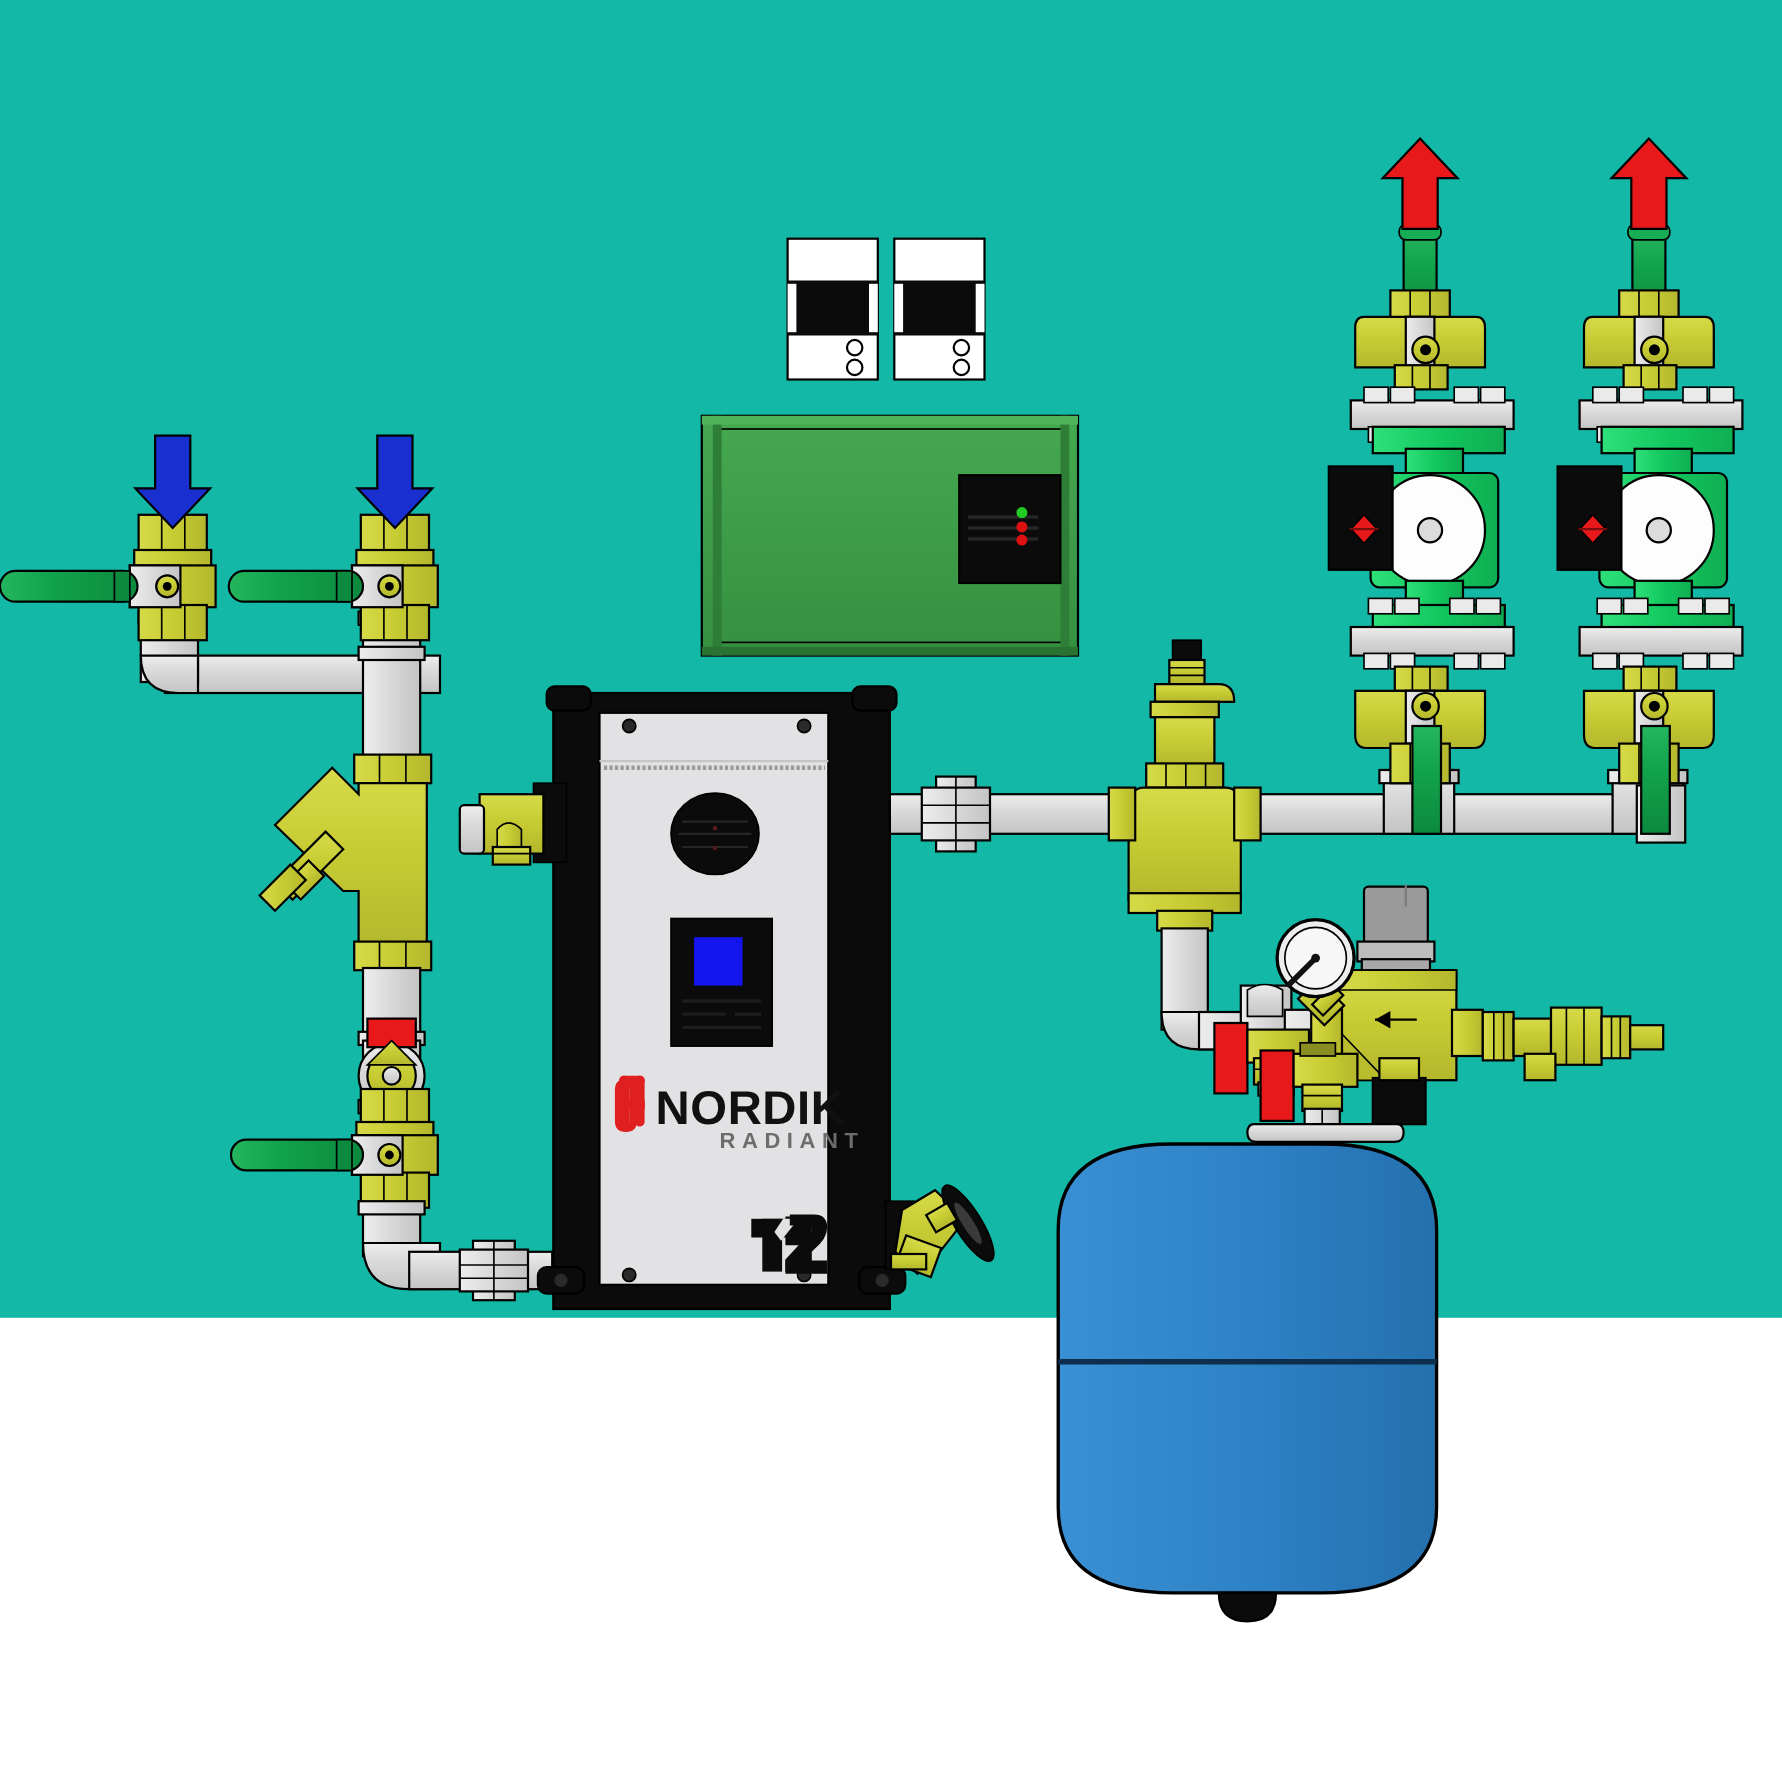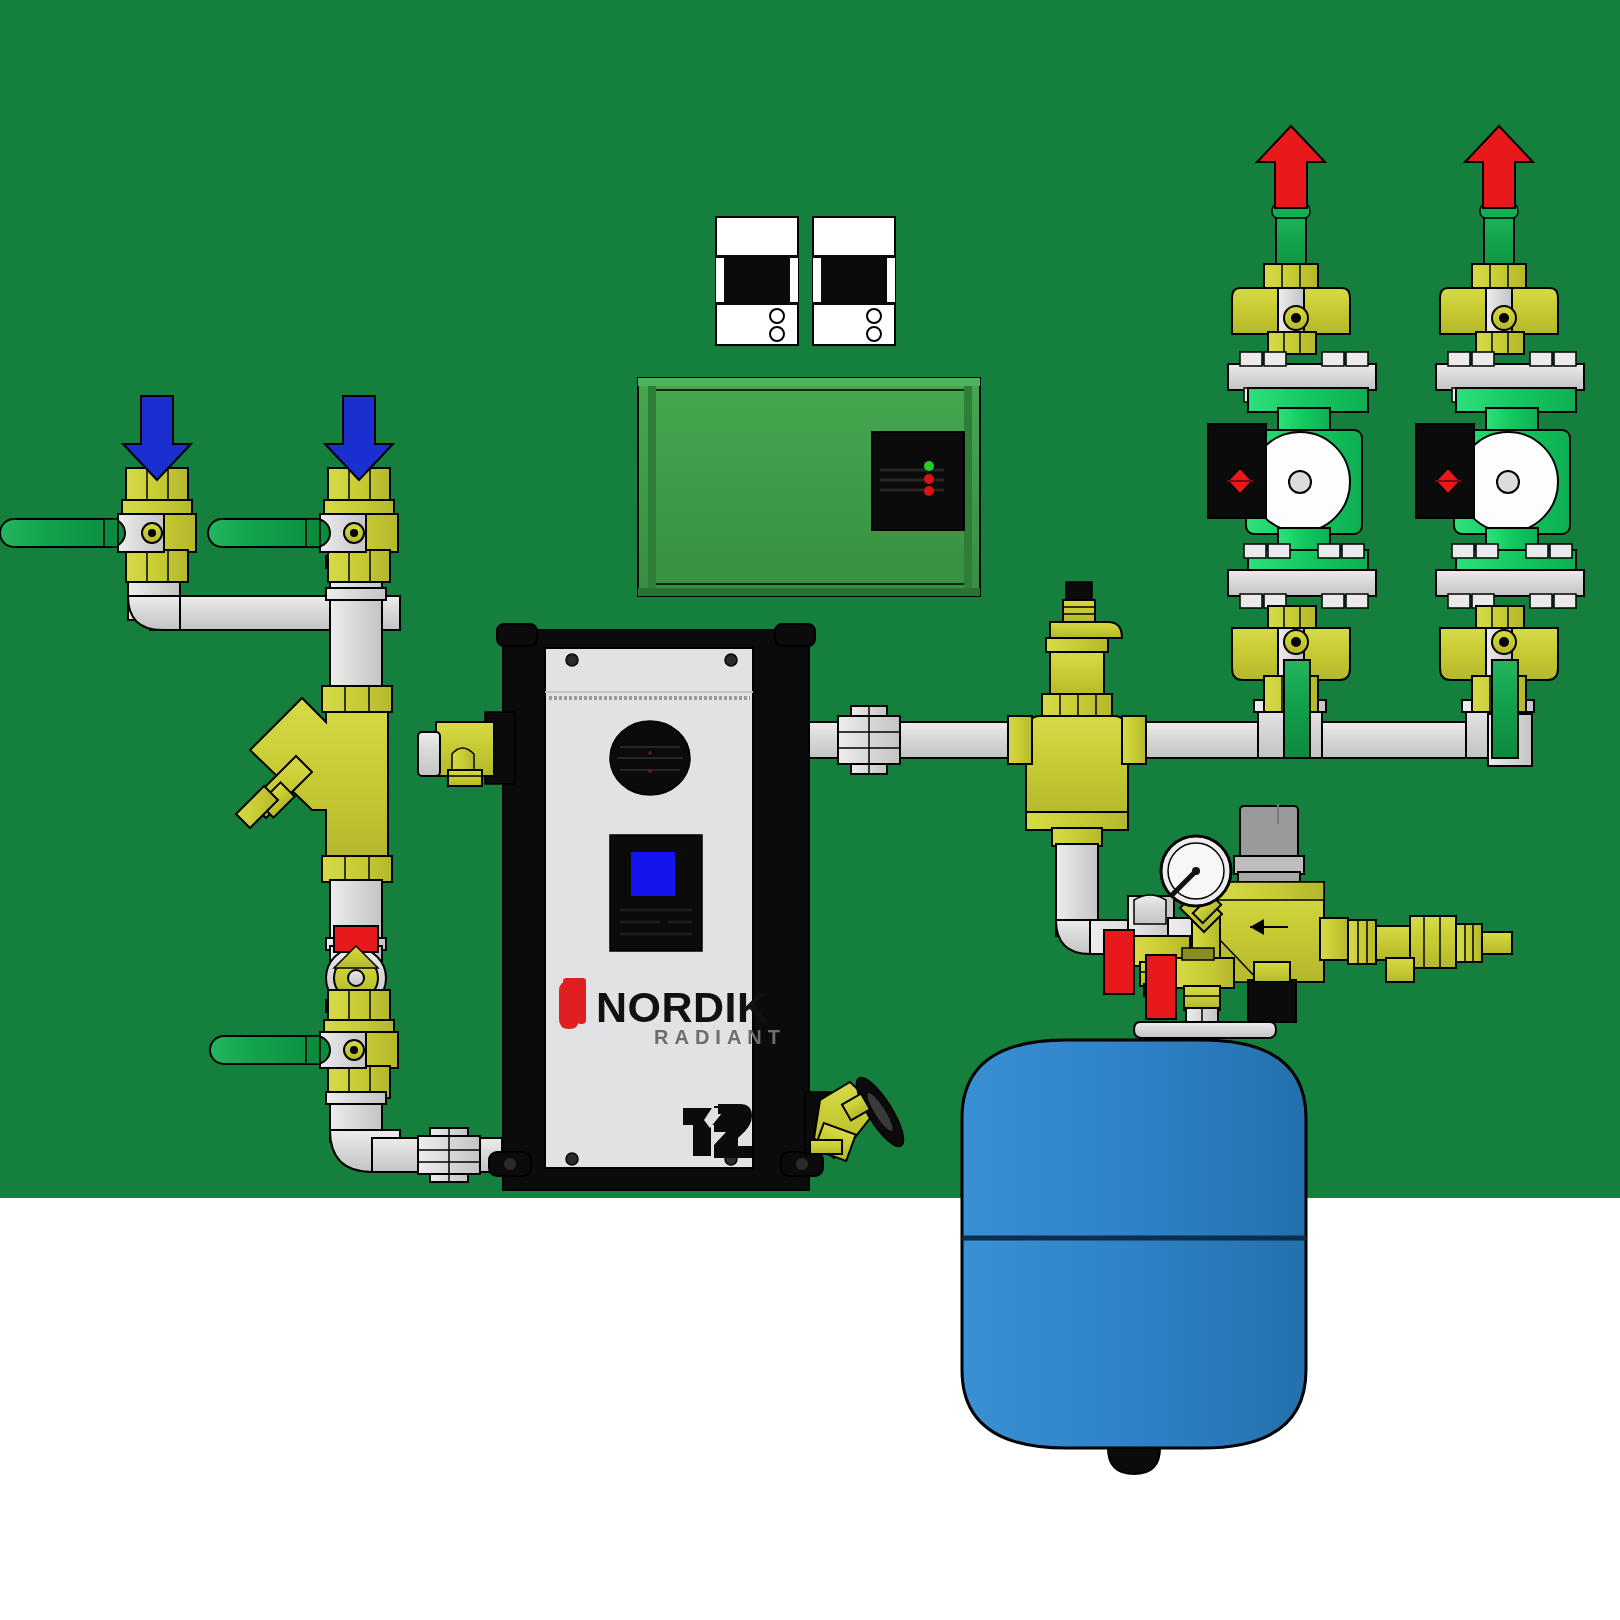--- a/index.html
+++ b/index.html
@@ -10,21 +10,21 @@
   body {
     width: 1620px;
     height: 1620px;
     font-family: "Liberation Sans", sans-serif;
     overflow: hidden;
   }
   #stage {
     position: relative;
     width: 1620px;
     height: 1198px;
-    background: #15803d;
+    background: #14b8a6;
   }
   svg#diagram {
     display: block;
     width: 1620px;
     height: 1620px;
   }
   .ln { stroke: #000000; stroke-width: 3; }
   .ln2 { stroke: #000000; stroke-width: 2; }
   .lnt { stroke: #000000; stroke-width: 1.5; }
   text { font-family: "Liberation Sans", sans-serif; }

